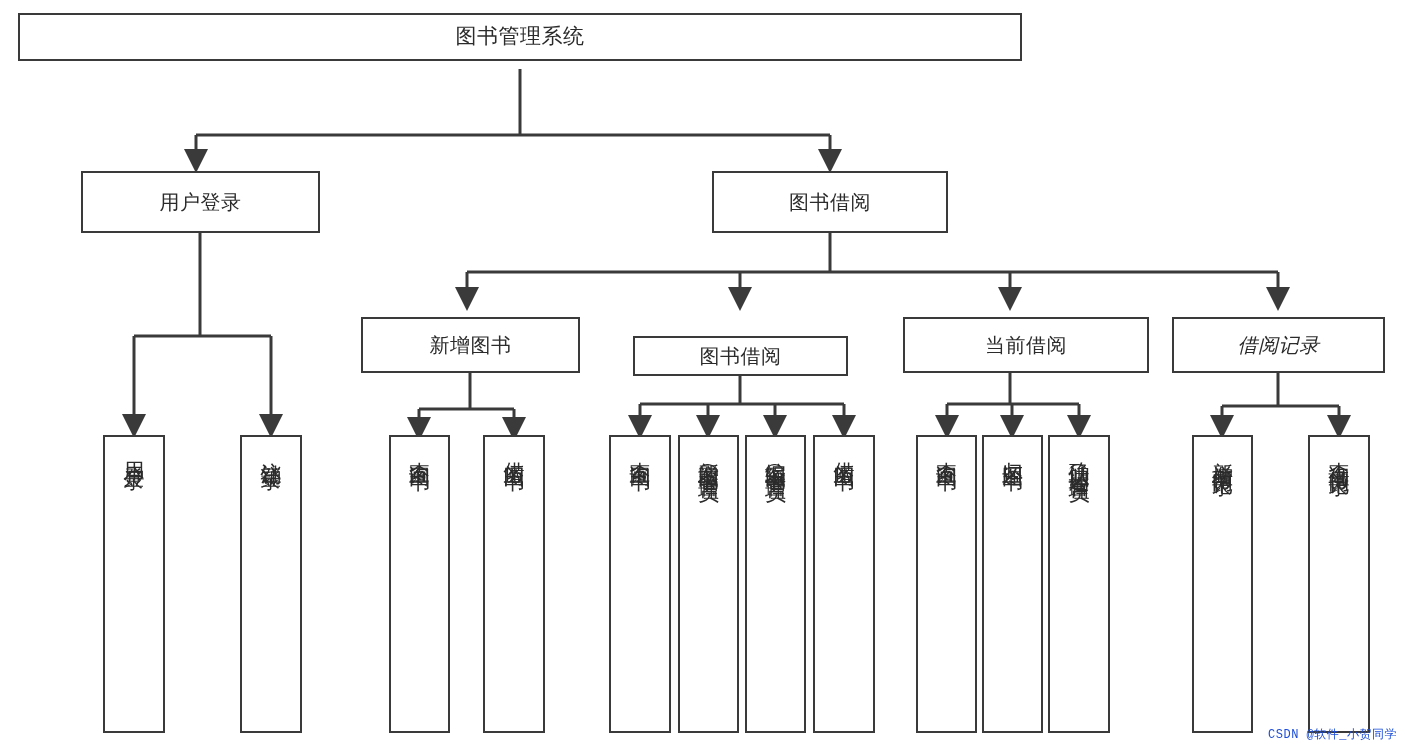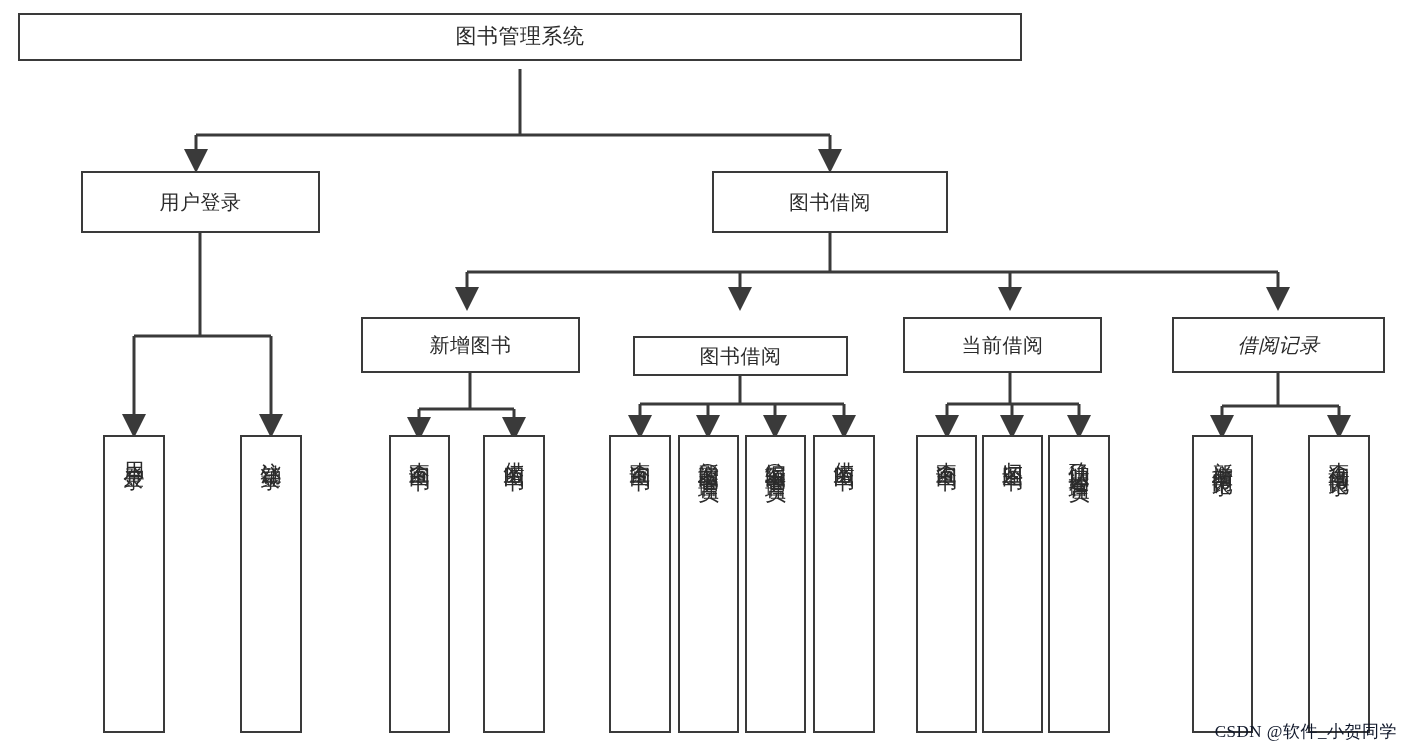--- a/index.html
+++ b/index.html
@@ -61,26 +61,26 @@
     text-orientation: upright;
     font-size: 21px;
     line-height: 1.05;
     letter-spacing: 3px;
     white-space: nowrap;
   }
   .watermark {
     position: absolute;
     right: 8px;
     bottom: 4px;
-    font-size: 17px;
-    color: #0f172a;
+    font-size: 12px;
+    color: #1d4ed8;
     letter-spacing: 0.5px;
     z-index: 3;
     white-space: nowrap;
-    font-family: Liberation Serif, serif;
+    font-family: Liberation Mono, monospace;
   }
 </style>
 </head>
 <body>
 
 <div id="canvas">
 
   <svg id="edges" viewBox="0 0 1405 747" xmlns="http://www.w3.org/2000/svg">
     <defs>
       <marker id="arrow" markerWidth="12" markerHeight="12" refX="1" refY="4" orient="auto" markerUnits="strokeWidth">
@@ -141,21 +141,21 @@
   <div class="node h" style="left:712px; top:171px; width:236px; height:62px;">
     <span class="label">图书借阅</span>
   </div>
 
   <div class="node h" style="left:361px; top:317px; width:219px; height:56px;">
     <span class="label">新增图书</span>
   </div>
   <div class="node h" style="left:633px; top:336px; width:215px; height:40px;">
     <span class="label">图书借阅</span>
   </div>
-  <div class="node h" style="left:903px; top:317px; width:199px; height:56px;">
+  <div class="node h" style="left:903px; top:317px; width:246px; height:56px;">
     <span class="label">当前借阅</span>
   </div>
   <div class="node h" style="left:1172px; top:317px; width:213px; height:56px;font-style:italic;">
     <span class="label">借阅记录</span>
   </div>
 
   <div class="node v" style="left:103px; top:435px; width:62px; height:298px;">
     <span class="label">用户登录</span>
   </div>
   <div class="node v" style="left:240px; top:435px; width:62px; height:298px;">

